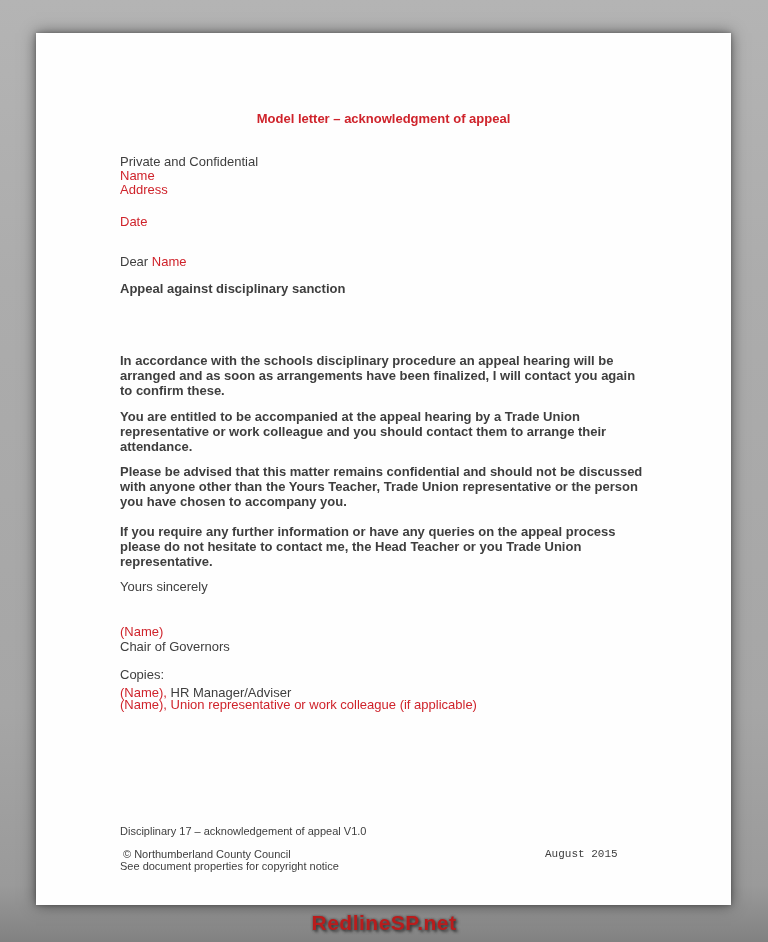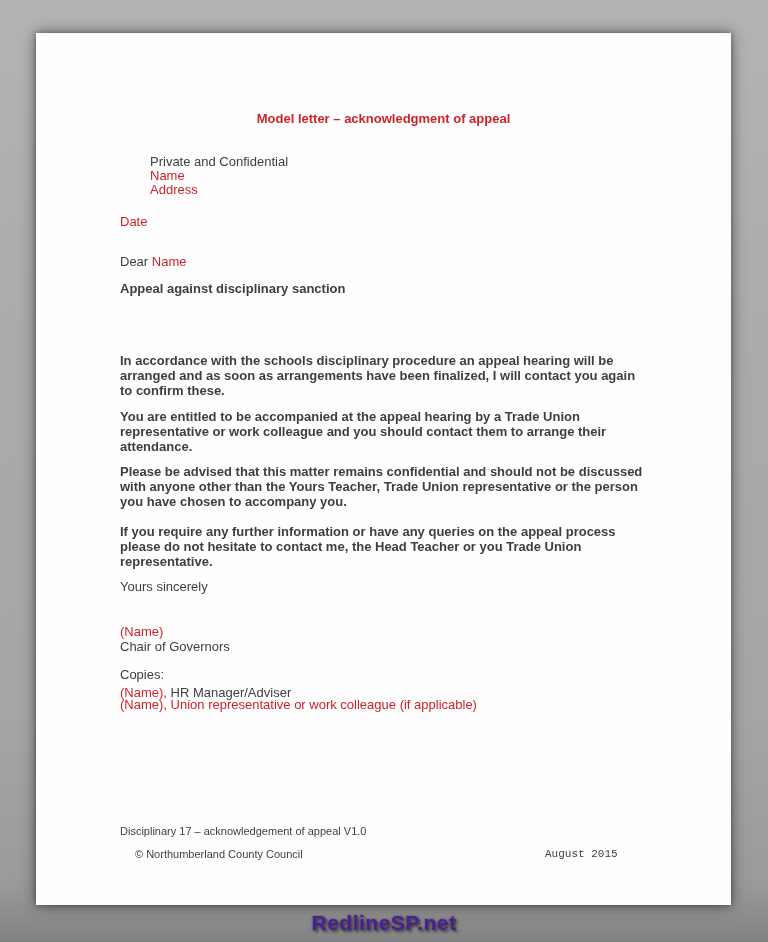--- a/index.html
+++ b/index.html
@@ -28,33 +28,33 @@
     left: 84px;
     width: 548px;
     color: var(--text-color);
     font-size: 13px;
     line-height: 15px;
   }
   .center { left: 0; width: 100%; text-align: center; }
   .bold { font-weight: bold; }
   .red { color: var(--accent-red); }
   .pre { white-space: pre-line; font-weight: bold; }
-  .addr { line-height: 14px; margin-left: 30px; }
+  .addr { line-height: 14px; }
   .ft { font-size: 11px; line-height: 12px; }
-  .copyright-pad { padding-left: 3px; display: inline-block; margin-left: 12px; }
+  .copyright-pad { padding-left: 3px; display: inline-block; }
   .august { position: absolute; left: 509px; top: 815px; width: 150px; font-family: Liberation Mono, monospace; }
   .watermark {
     position: absolute;
     left: 0; top: 911px;
     width: 768px;
     text-align: center;
     font-size: 21px;
     font-weight: bold;
     letter-spacing: 0.5px;
-    color: #4c1d95;
+    color: #b91c1c;
     text-shadow:
       2px 2px 3px rgba(45,45,45,0.85),
       -1px -1px 1px rgba(120,120,120,0.9),
       1px -1px 1px rgba(120,120,120,0.7),
       -1px 1px 1px rgba(110,110,110,0.7),
       0 0 2px rgba(90,90,90,0.9);
   }
 </style>
 </head>
 <body>
@@ -109,16 +109,17 @@
   <div class="blk red" style="top:664px">(Name), Union representative or work colleague (if applicable)</div>
 
   <div class="blk ft" style="top:792px">Disciplinary 17 – acknowledgement of appeal V1.0</div>
 
   <div class="blk ft" style="top:815px">
     <span class="copyright-pad">© Northumberland County Council</span>
   </div>
 
   <div class="august ft" style="color:var(--text-color)">August 2015</div>
 
+  <div class="blk ft" style="top:827px">See document properties for copyright notice</div>
 
 </div>
 
 <div class="watermark">RedlineSP.net</div>
 
 </body></html>

